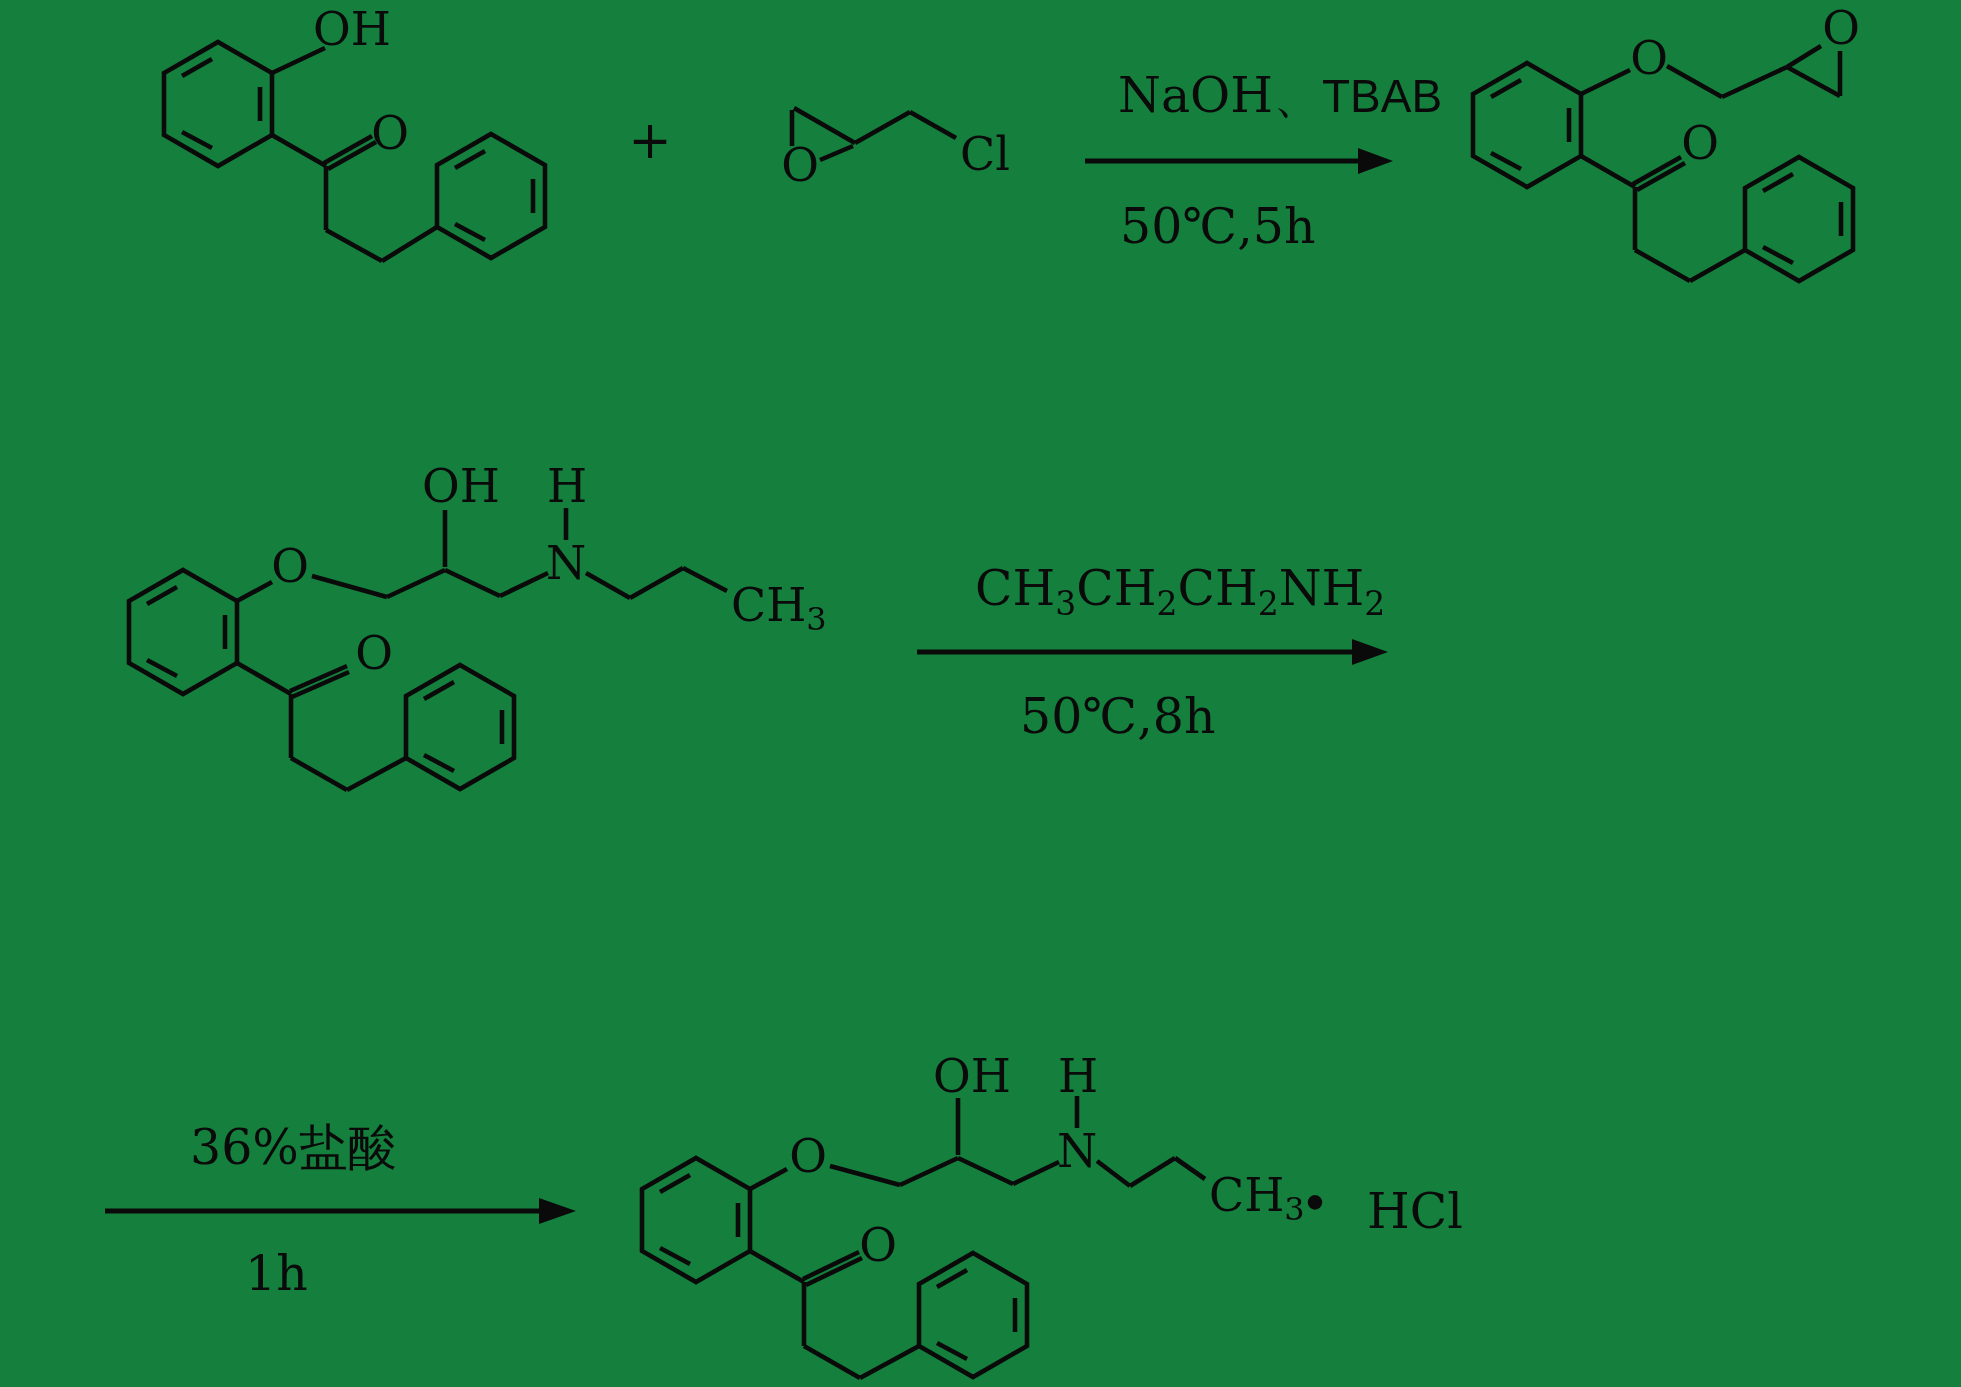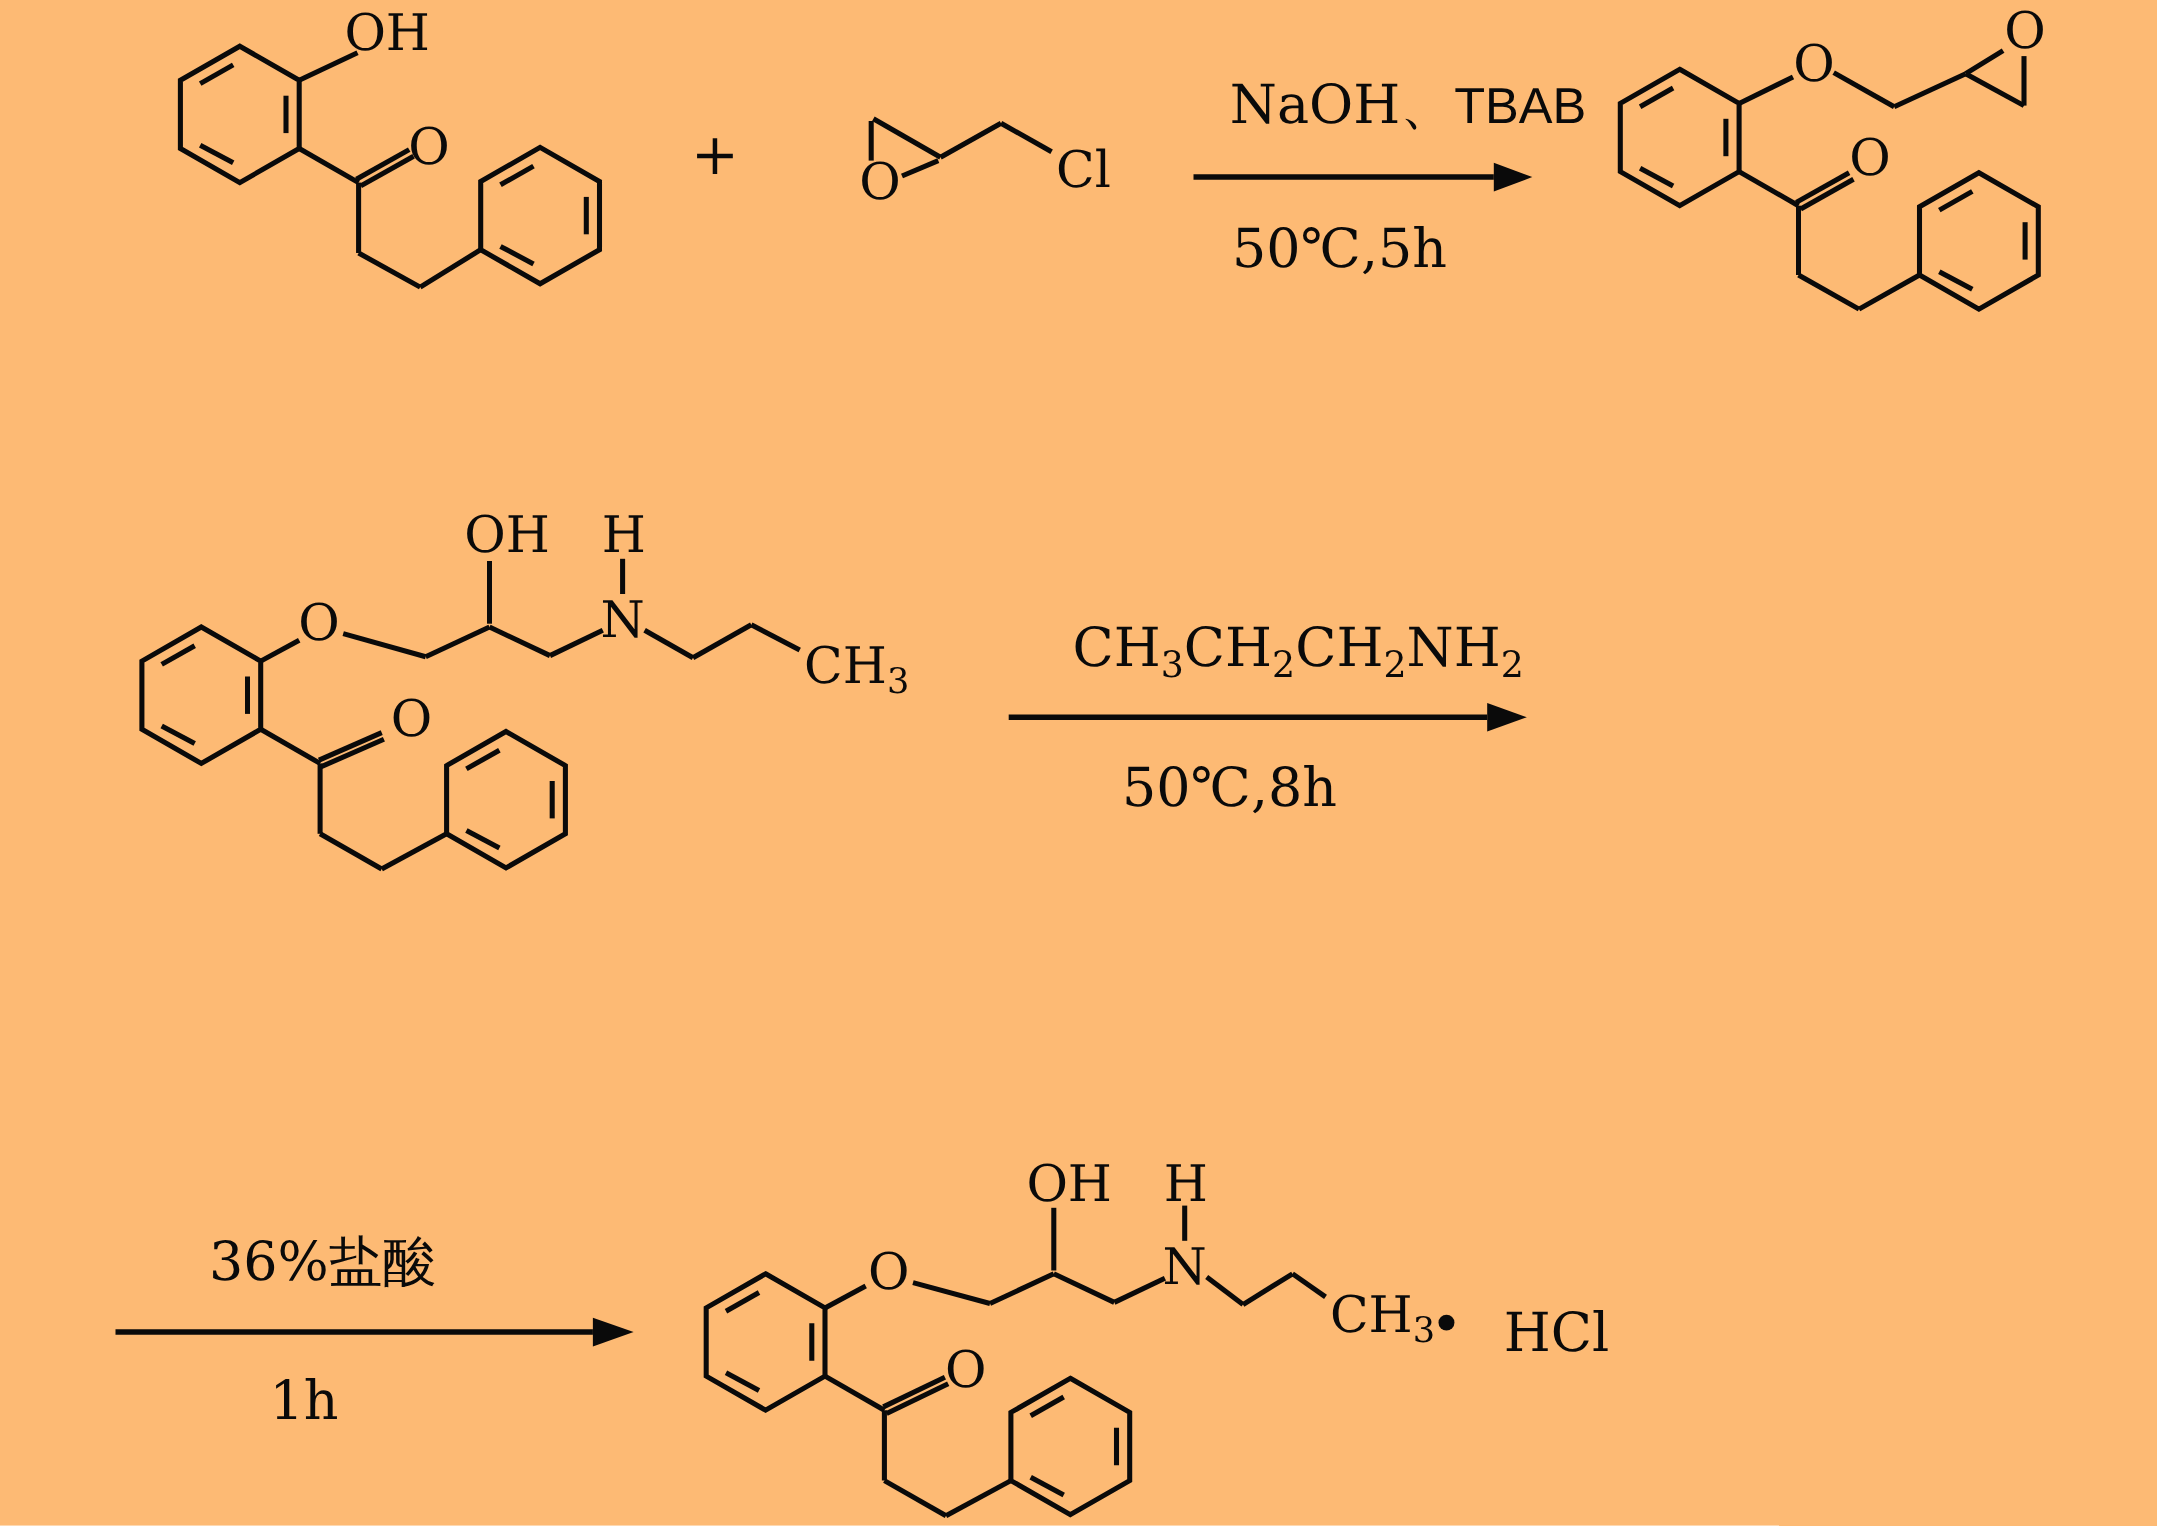--- a/index.html
+++ b/index.html
@@ -1,16 +1,16 @@
 <!DOCTYPE html>
 <html><head>
 <meta charset="utf-8">
 <style>
   html,body { margin:0; padding:0; background:#ffffff; }
-  #canvas { position:relative; width:1961px; height:1387px; background:#fdba74; overflow:hidden; }
+  #canvas { position:relative; width:1961px; height:1387px; background:#15803d; overflow:hidden; }
   svg { position:absolute; left:0; top:0; }
   .bond   { stroke:#0a0a0a; stroke-width:4.6; fill:none; stroke-linejoin:miter; }
   .arrowline { stroke:#0a0a0a; stroke-width:5; fill:none; }
   .arrowhead { fill:#0a0a0a; stroke:none; }
   .atom   { font-family:"DejaVu Serif", serif; font-size:46px; fill:#0a0a0a; }
   .cond   { font-family:"DejaVu Serif", serif; font-size:49px; fill:#0a0a0a; }
   .cjk    { font-family:"DejaVu Serif","DejaVu Sans", serif; }
   .sans   { font-family:"Liberation Sans", sans-serif; font-size:46px; }
   .mid    { text-anchor:middle; }
   .plus   { font-family:"DejaVu Serif", serif; font-size:52px; fill:#0a0a0a; }

